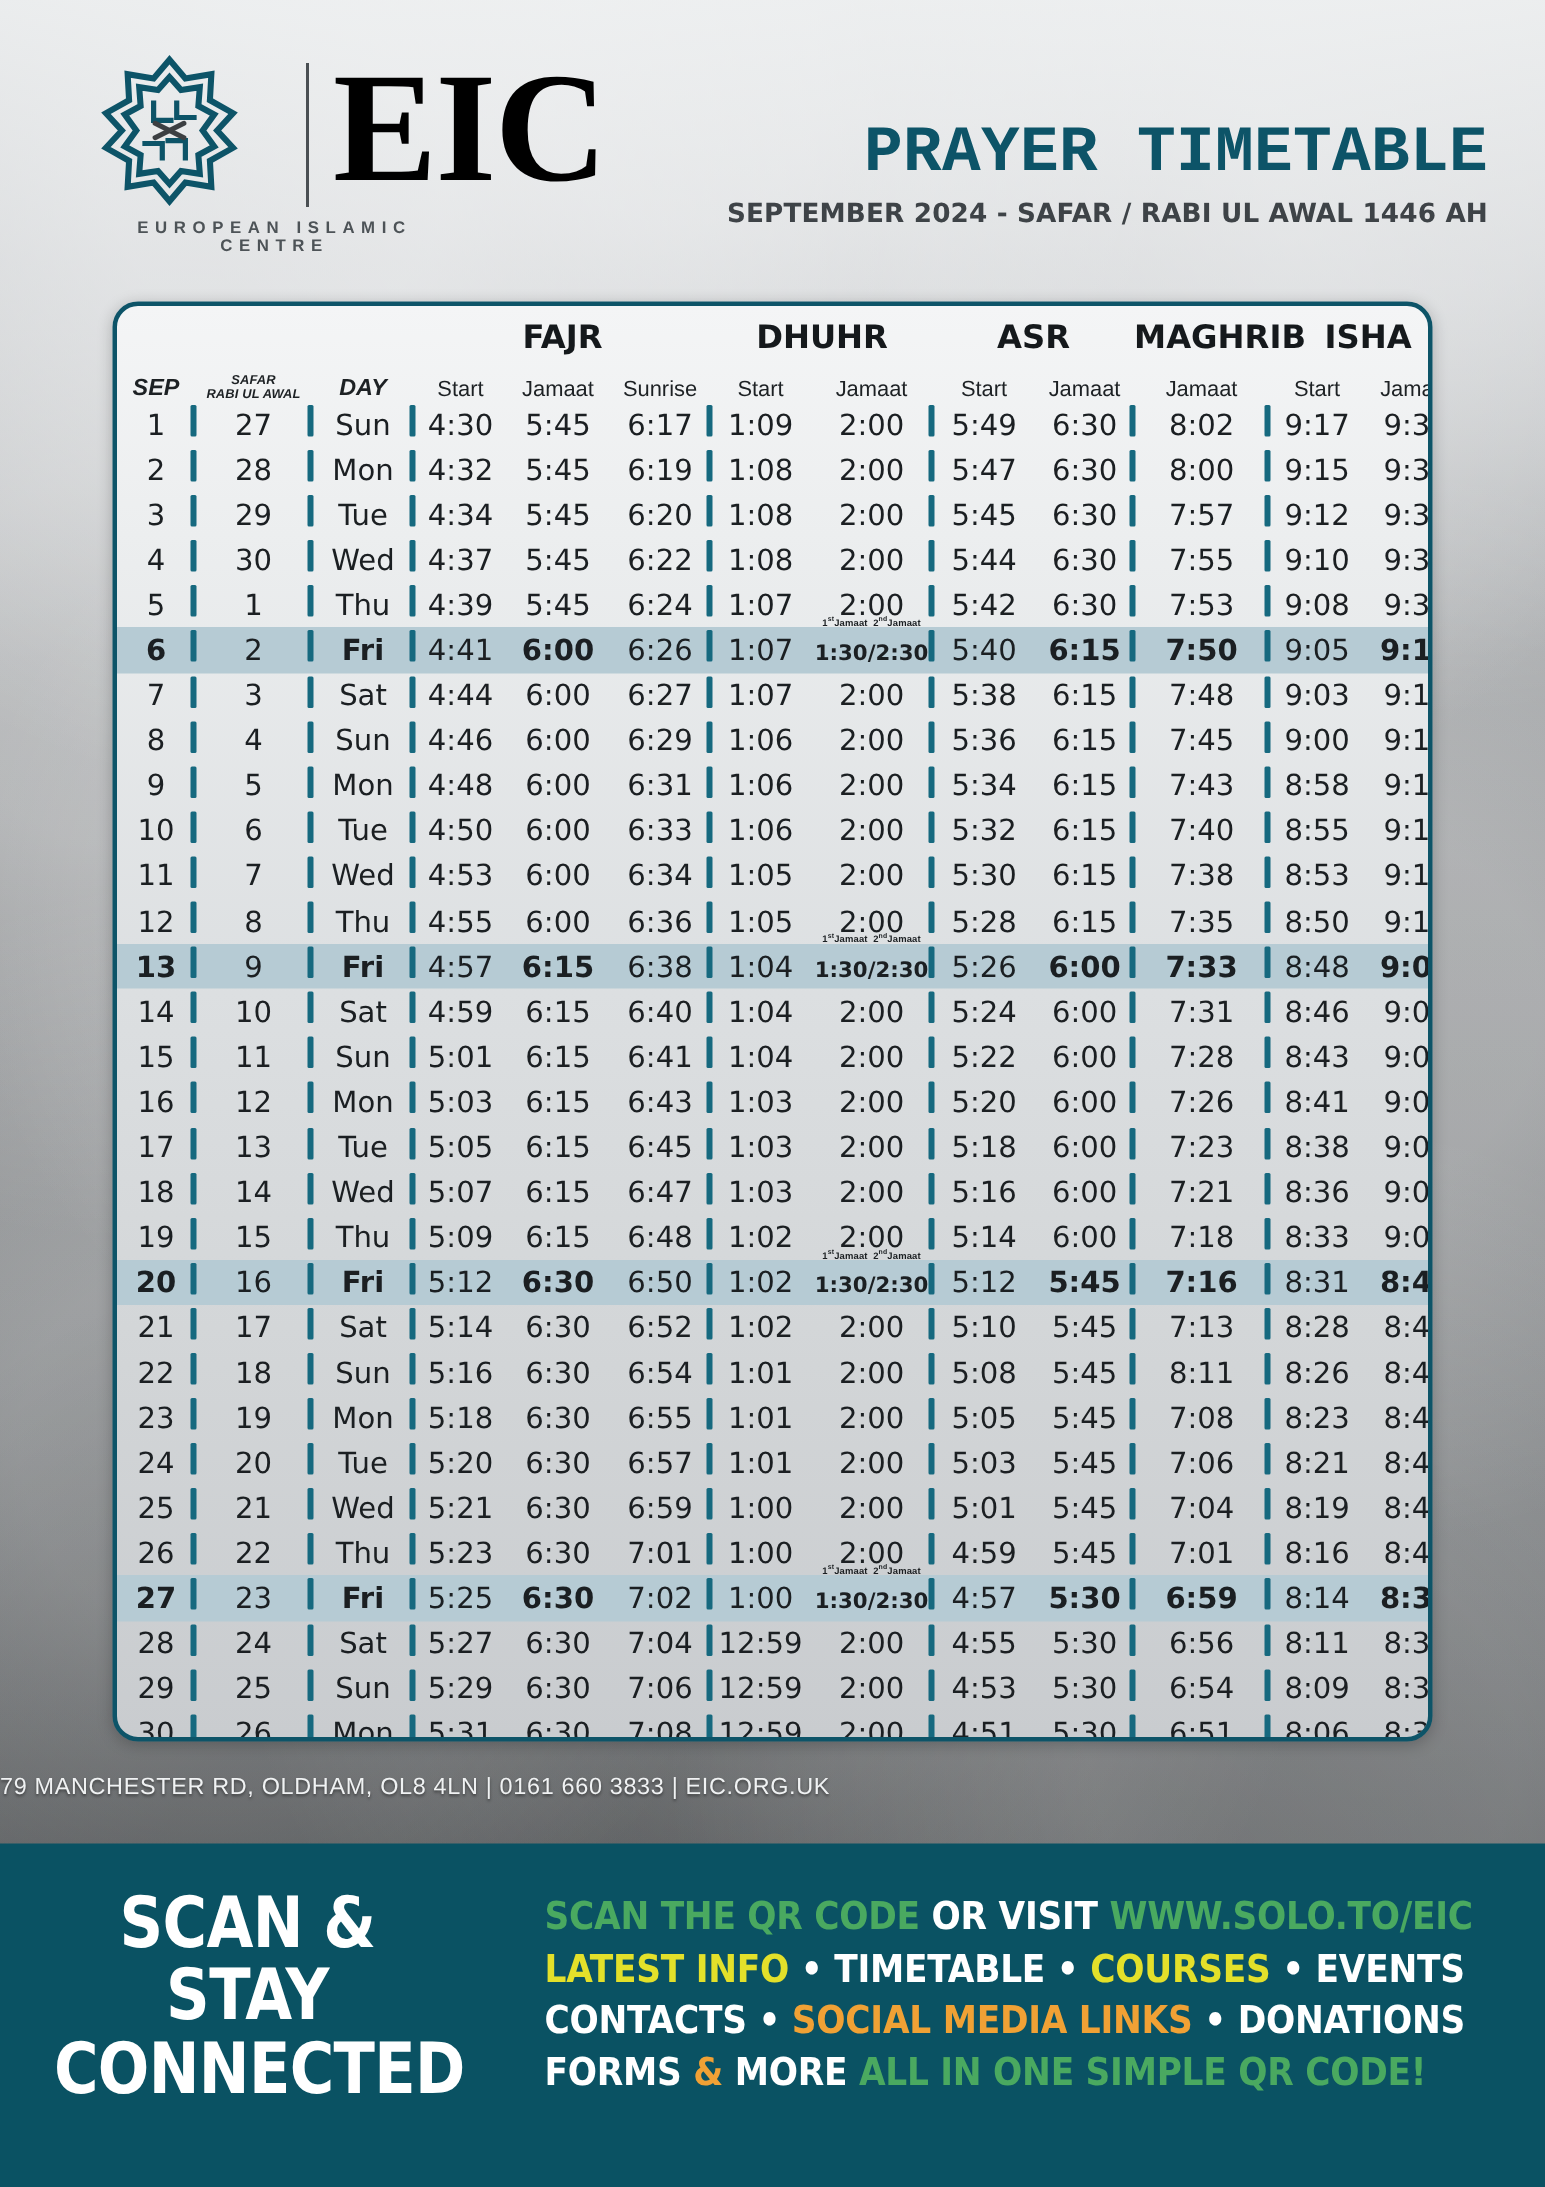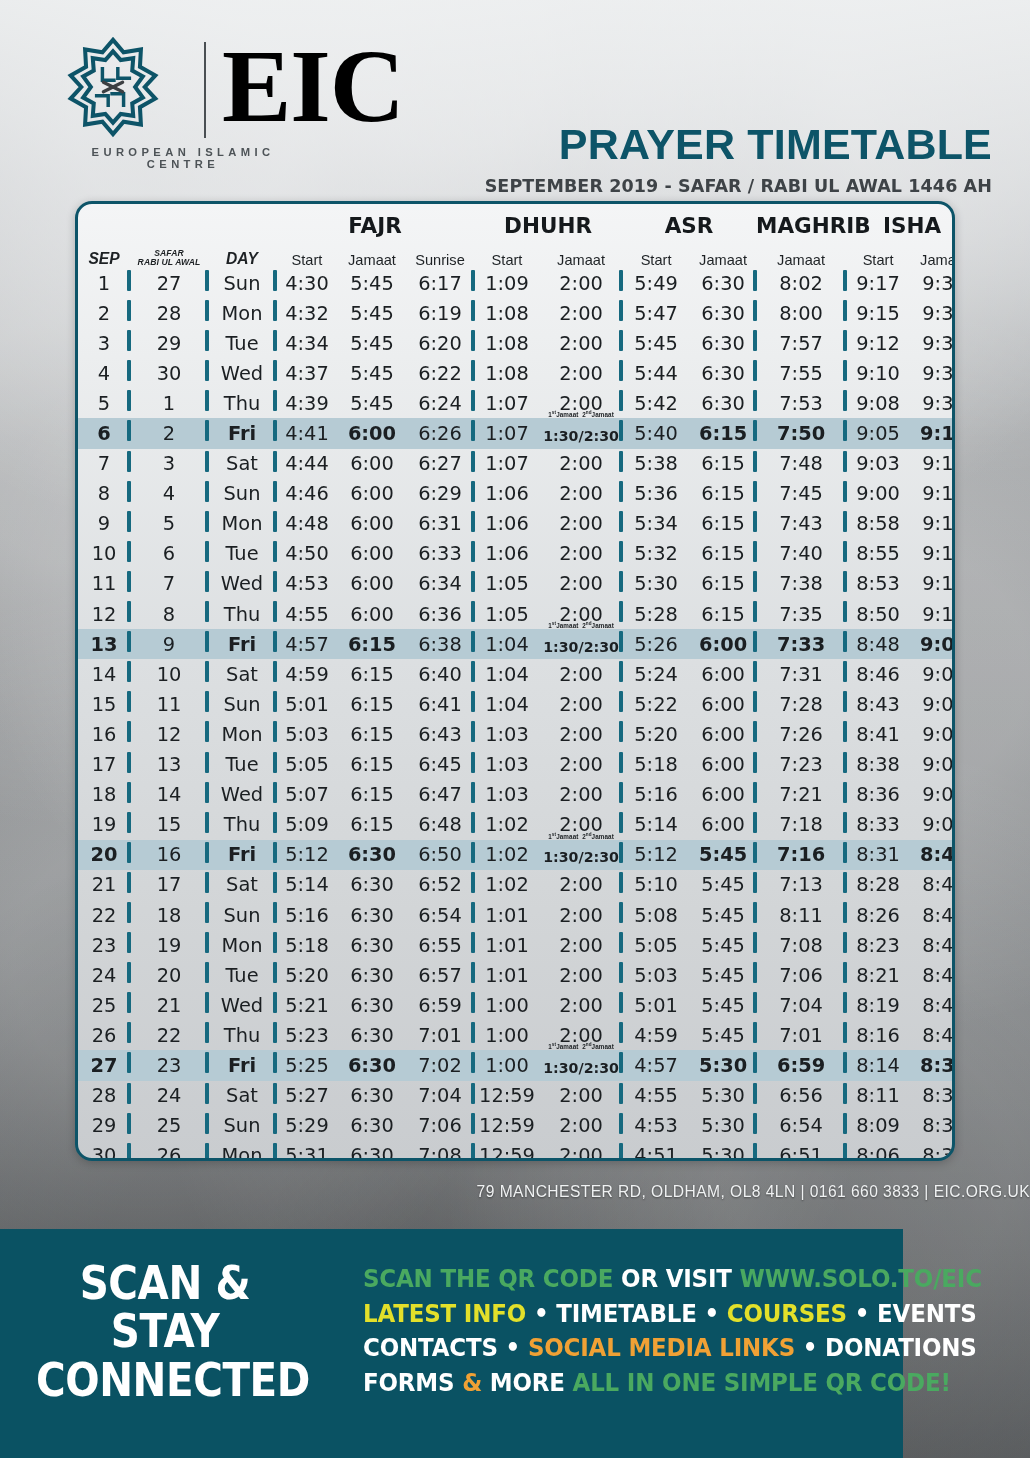--- a/index.html
+++ b/index.html
@@ -47,21 +47,21 @@
     font-family:Liberation Serif, serif;
   }
   .logo-sub{
     position:absolute; left:0px; top:112px; width:262px; text-align:center;
     font-size:11.2px; letter-spacing:4.4px; color:#4d5357; font-weight:700;
   }
 
   .title-wrap{ position:absolute; right:38px; top:80px; text-align:right; width:640px; }
   .title-main{
     font-size:43px; font-weight:bold; color:#0d5468; letter-spacing:.2px;
-    font-family:Liberation Sans, sans-serif; line-height:1.02;margin-top:43px;
+    font-family:Liberation Mono, monospace; line-height:1.02;
   }
   .title-sub{
     margin-top:9px; font-size:17.5px; font-weight:bold; color:#3e4347;
     letter-spacing:.1px; font-family:"DejaVu Sans", sans-serif;
   }
 
   
   .card{
     position:absolute; left:75px; top:201px; width:880px; height:960px;
     border:3.5px solid #0d5468; border-radius:17px;
@@ -113,28 +113,28 @@
   .jum .lbl{
     position:absolute; left:0; right:0; top:-7px;
     font-size:6.3px; font-weight:bold; letter-spacing:.1px; color:#1b1f22;
     font-family:"Liberation Sans", sans-serif;
   }
   .jum .lbl sup{ font-size:4.6px; }
   .jum .val{ display:block; margin-top:5px; font-size:14.2px; font-weight:bold; }
 
   
   .addr{
-    position:absolute; left:0; top:1183px; width:1030px; text-align:right;
+    position:absolute; left:0; top:1183px; width:1030px; text-align:left;
     font-size:15.6px; color:#f0f2f3; letter-spacing:.45px; font-weight:500;
     text-shadow:0 1px 2px rgba(0,0,0,.45);
   }
 
   
   .banner{
-    position:absolute; left:0; top:1229px; width:903px; height:229px;
+    position:absolute; left:0; top:1229px; width:1030px; height:229px;
     background:#0a5263;
   }
   .ban-left{
     position:absolute; left:36px; top:30px; width:300px;
     color:#ffffff; font-family:"DejaVu Sans", sans-serif;
     font-weight:bold; font-size:47px; line-height:1.03; letter-spacing:-.5px;
     text-align:center; transform:scaleX(.86); transform-origin:left top;
   }
 
   .ban-mid{
@@ -172,21 +172,21 @@
           <line x1="65" y1="48" x2="45" y2="58"></line>
         </g>
       </svg>
       <div class="logo-div"></div>
       <div class="logo-eic">EIC</div>
       <div class="logo-sub">EUROPEAN ISLAMIC CENTRE</div>
     </div>
 
     <div class="title-wrap">
       <div class="title-main">PRAYER TIMETABLE</div>
-      <div class="title-sub">SEPTEMBER 2019 - SAFAR / RABI UL AWAL 1446 AH</div>
+      <div class="title-sub">SEPTEMBER 2024 - SAFAR / RABI UL AWAL 1446 AH</div>
     </div>
   </div>
 
   <div class="card">
     <table class="tt">
       <colgroup>
         <col style="width:52px">
           <col style="width:78px">
           <col style="width:68px">
         <col style="width:62px">

